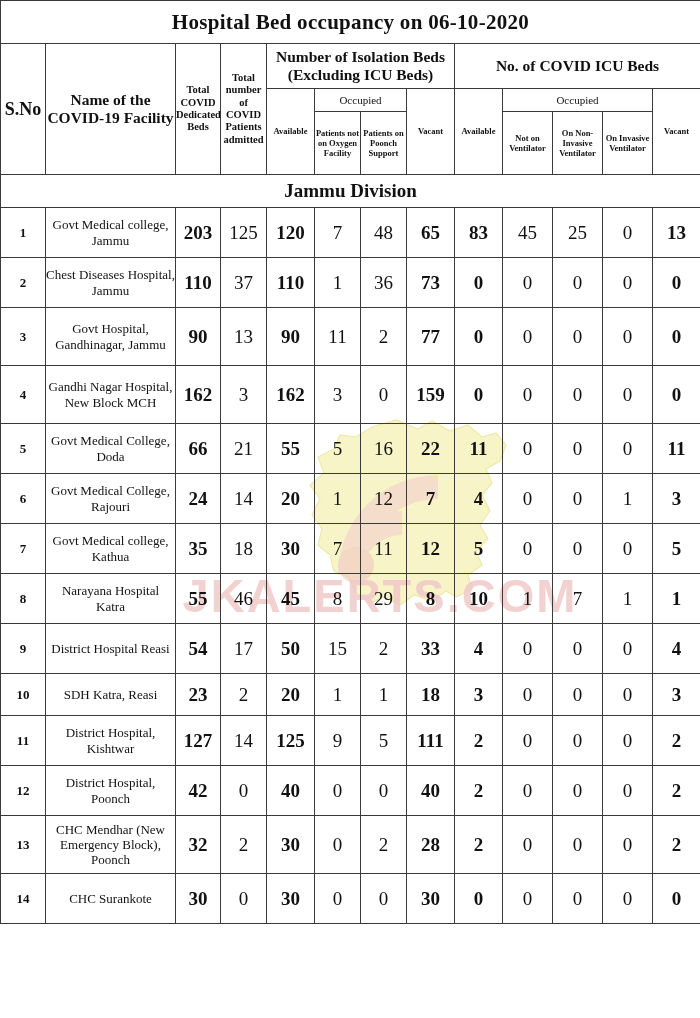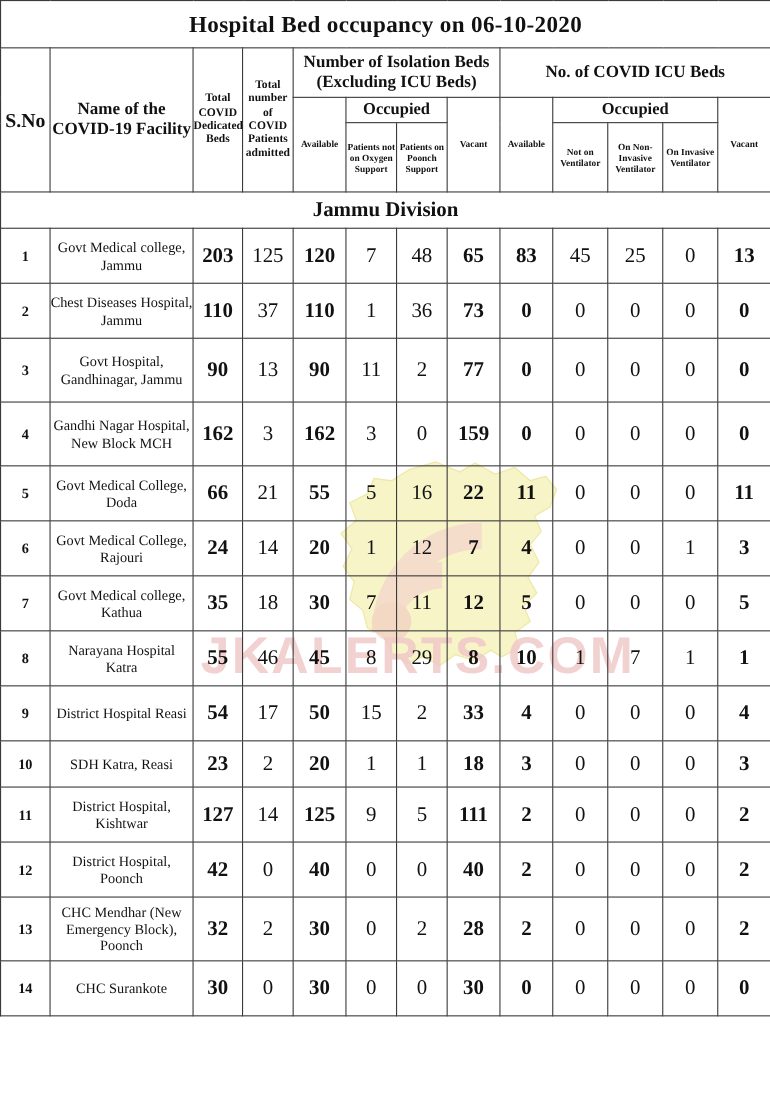--- a/index.html
+++ b/index.html
@@ -105,22 +105,22 @@
     font-size: 10.5px;
     font-weight: 700;
     line-height: 1.18;
   }
   .hdr-sm {
     font-size: 8.5px;
     font-weight: 700;
     line-height: 1.2;
   }
   .hdr-occ {
-    font-size: 15px;
-    font-weight: 700;
+    font-size: 11px;
+    font-weight: 400;
     height: 22px;
   }
   .hdr-sno {
     font-size: 18px;
     font-weight: 700;
   }
 
   td.sno {
     font-size: 13px;
     font-weight: 700;
@@ -214,21 +214,21 @@
       <tr>
         <td class="hdr-sm" rowspan="2">Available</td>
         <td class="hdr-occ" colspan="2">Occupied</td>
         <td class="hdr-sm" rowspan="2">Vacant</td>
         <td class="hdr-sm" rowspan="2">Available</td>
         <td class="hdr-occ" colspan="3">Occupied</td>
         <td class="hdr-sm" rowspan="2">Vacant</td>
       </tr>
 
       <tr>
-        <td class="hdr-sm" style="height:62px">Patients not on Oxygen Support</td>
+        <td class="hdr-sm" style="height:62px">Patients not on Oxygen Facility</td>
         <td class="hdr-sm">Patients on Poonch Support</td>
         <td class="hdr-sm">Not on Ventilator</td>
         <td class="hdr-sm">On Non-Invasive Ventilator</td>
         <td class="hdr-sm">On Invasive Ventilator</td>
       </tr>
 
       <tr>
         <td class="division-cell" colspan="13">Jammu Division</td>
       </tr>
 

